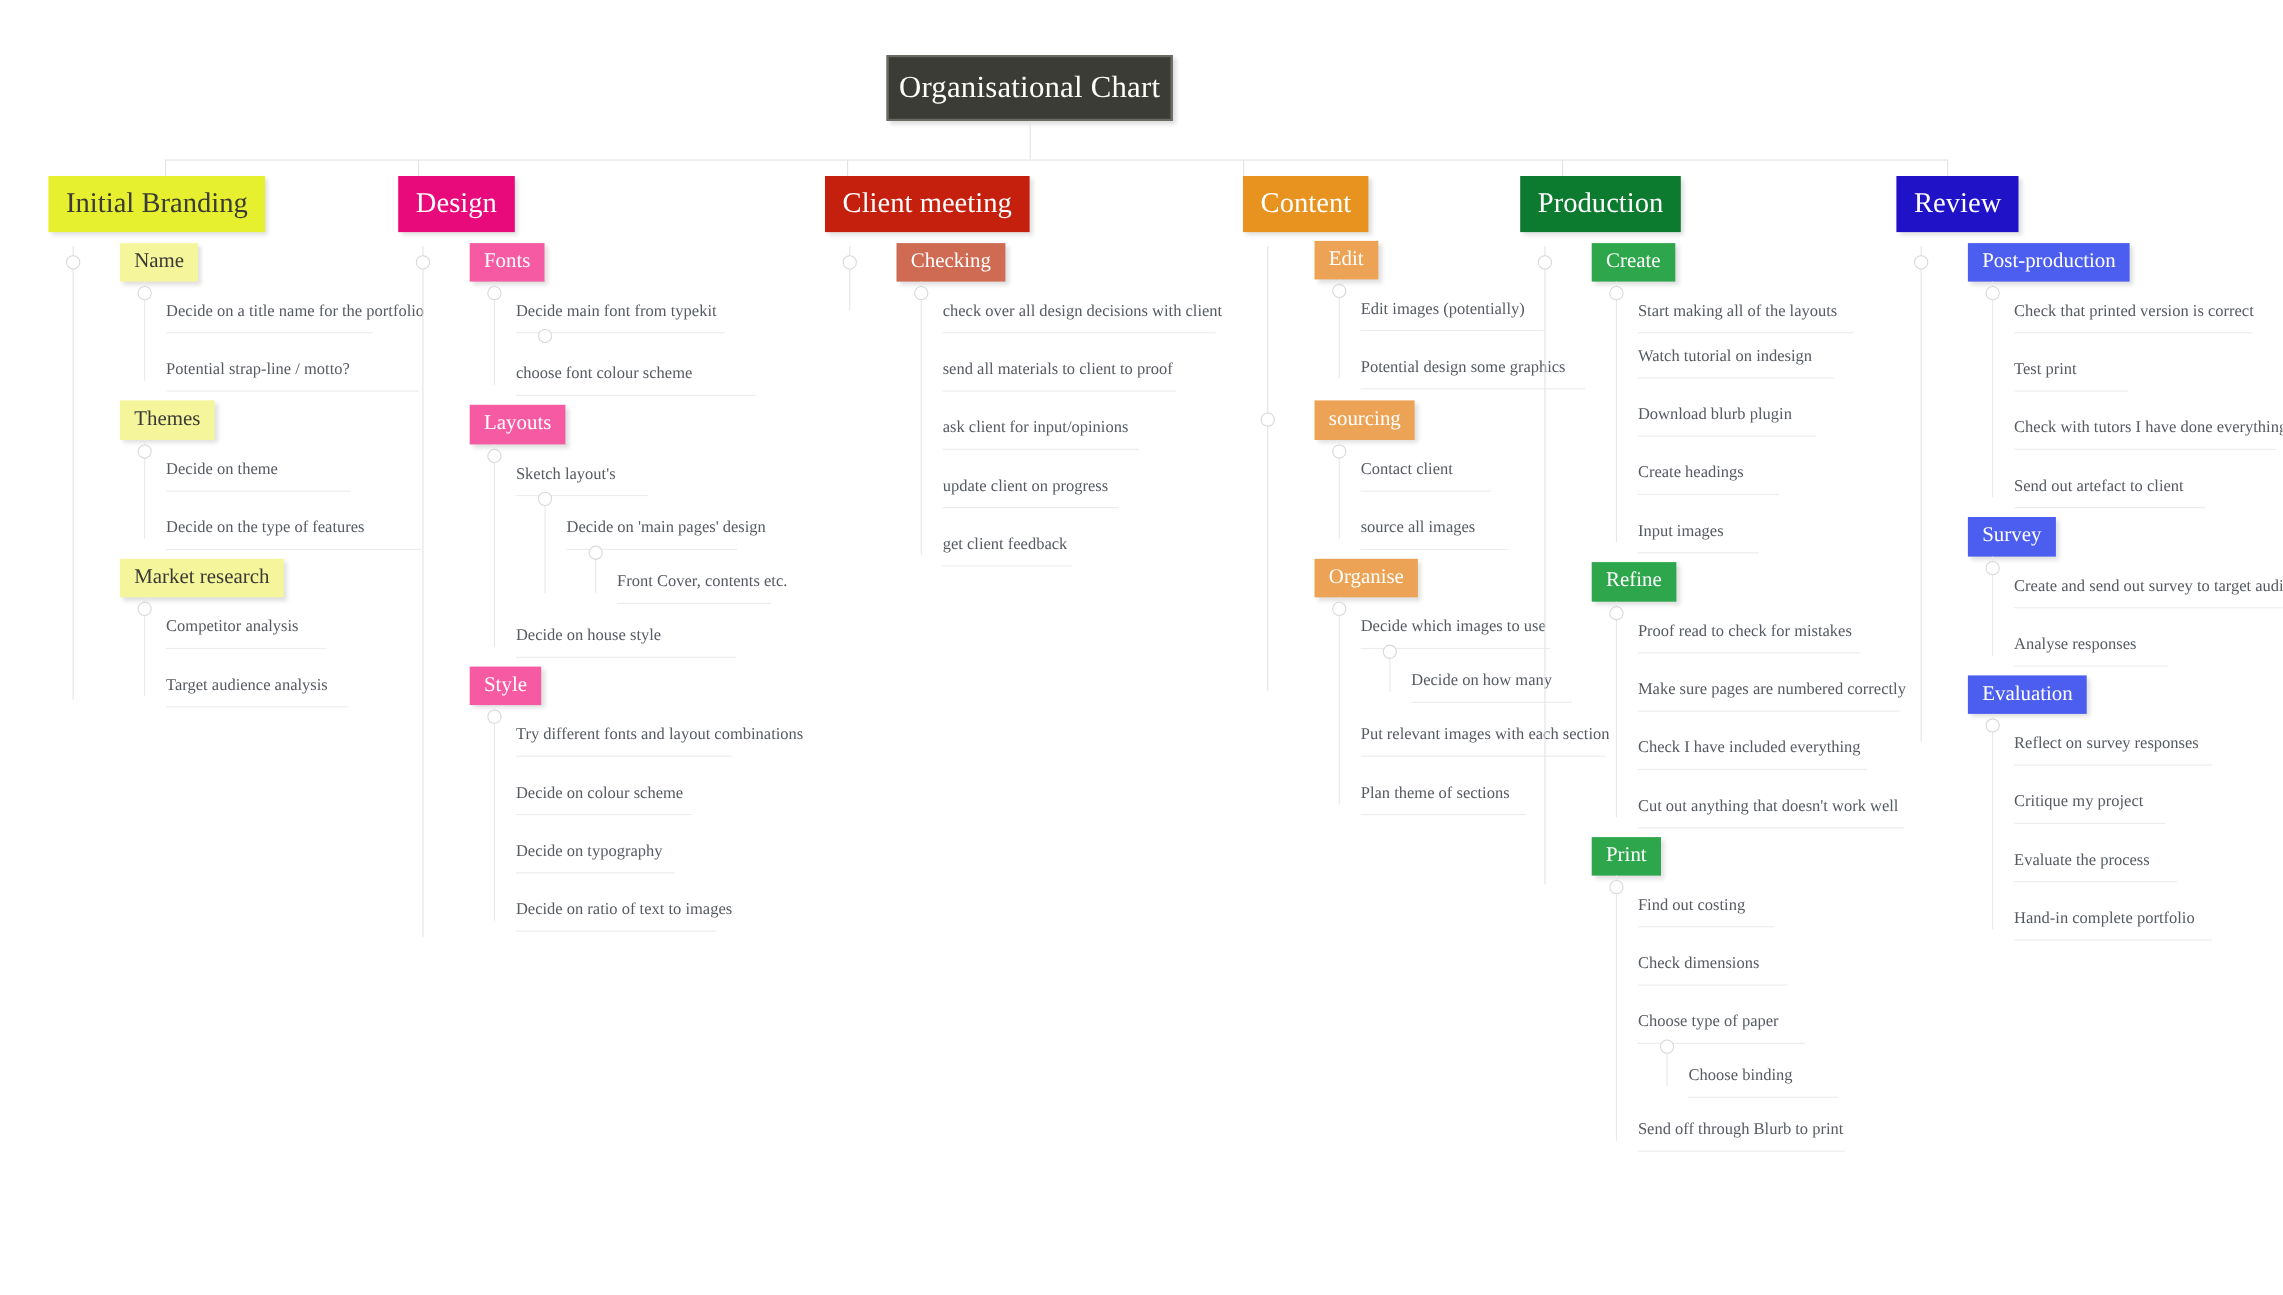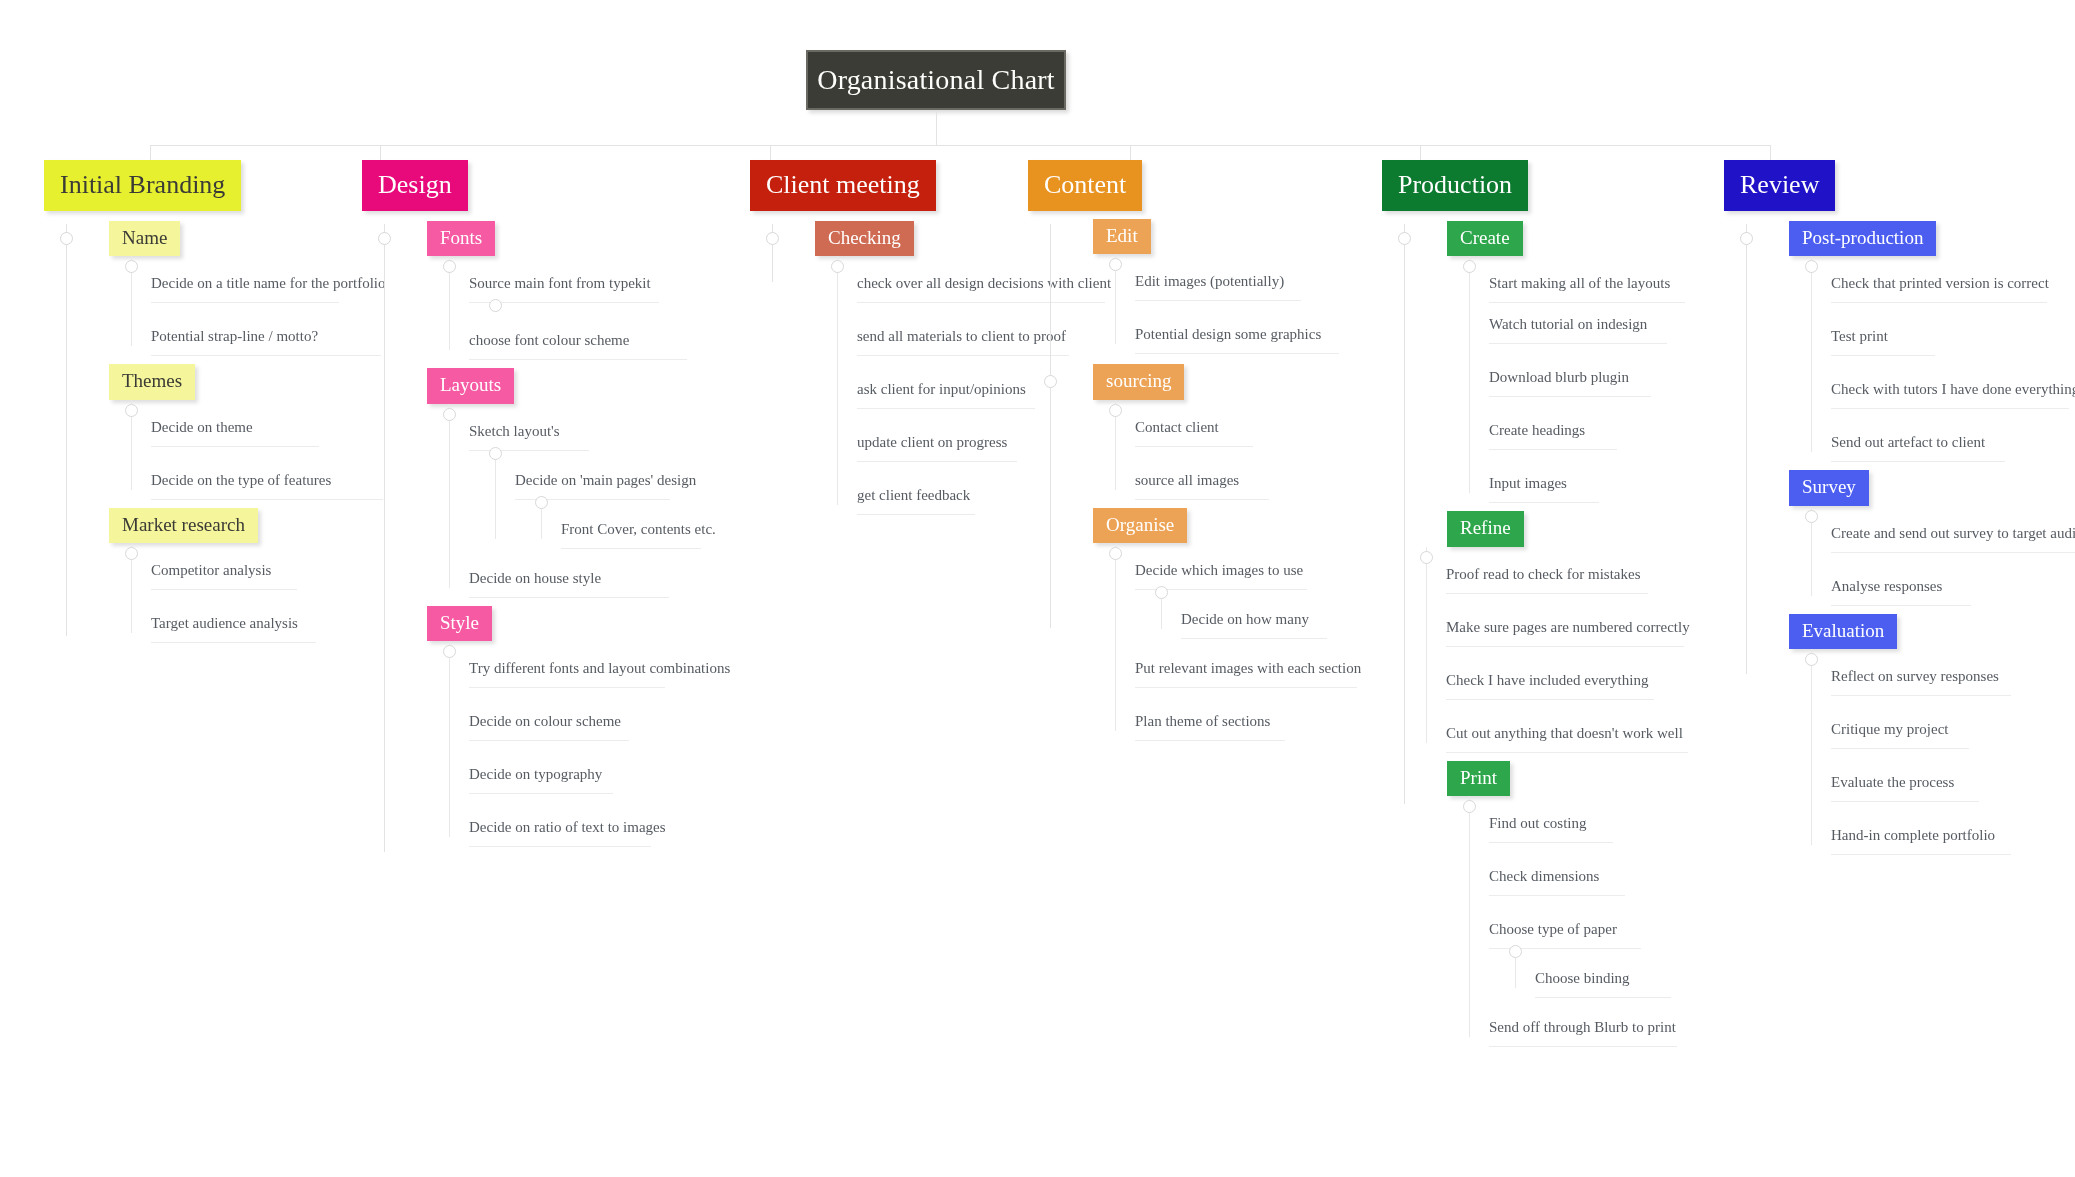--- a/index.html
+++ b/index.html
@@ -251,21 +251,21 @@
     
     <div class="l2-group" style="padding-top:10px;">
       <div class="knob" style="left:-6px; top:21px;"></div>
       <div class="l2-box">
         <span>Fonts</span>
       </div>
       <div class="leaf-list" style="margin-left:43px;">
         <div class="rail"></div>
         <div class="knob" style="left:-6px; top:4px;"></div>
         <div class="leaf">
-          <span class="leaf-text">Source main font from typekit</span>
+          <span class="leaf-text">Decide main font from typekit</span>
           <span class="leaf-rule" style="width:190px;"></span>
         </div>
         <div class="nest">
           <div class="rail"></div>
           <div class="knob" style="left:-6px; top:-4px;"></div>
         </div>
         <div class="leaf" style="padding-top:20px;">
           <span class="leaf-text">choose font colour scheme</span>
           <span class="leaf-rule" style="width:218px;"></span>
         </div>
@@ -367,21 +367,21 @@
           <span class="leaf-rule" style="width:160px;"></span>
         </div>
         <div class="leaf">
           <span class="leaf-text">get client feedback</span>
           <span class="leaf-rule" style="width:118px;"></span>
         </div>
       </div>
     </div>
   </div>
 
-  <div class="branch t-content" style="left:1028px;font-family:Liberation Serif, serif;">
+  <div class="branch t-content" style="left:1130px;font-family:Liberation Serif, serif;">
     <div class="l1-box">
       <span>Content</span>
     </div>
     <div class="vline" style="left:22px; top:64px; height:404px;"></div>
 
     
     <div class="l2-group" style="padding-top:8px;">
       <div class="l2-box">
         <span>Edit</span>
       </div>
@@ -487,21 +487,21 @@
           <span class="leaf-rule" style="width:110px;"></span>
         </div>
       </div>
     </div>
 
     
     <div class="l2-group" style="padding-top:8px;">
       <div class="l2-box">
         <span>Refine</span>
       </div>
-      <div class="leaf-list" style="">
+      <div class="leaf-list" style="margin-left:43px;">
         <div class="rail"></div>
         <div class="knob" style="left:-6px; top:4px;"></div>
         <div class="leaf" style="margin-bottom:24px;">
           <span class="leaf-text">Proof read to check for mistakes</span>
           <span class="leaf-rule" style="width:202px;"></span>
         </div>
         <div class="leaf" style="margin-bottom:24px;">
           <span class="leaf-text">Make sure pages are numbered correctly</span>
           <span class="leaf-rule" style="width:238px;"></span>
         </div>

